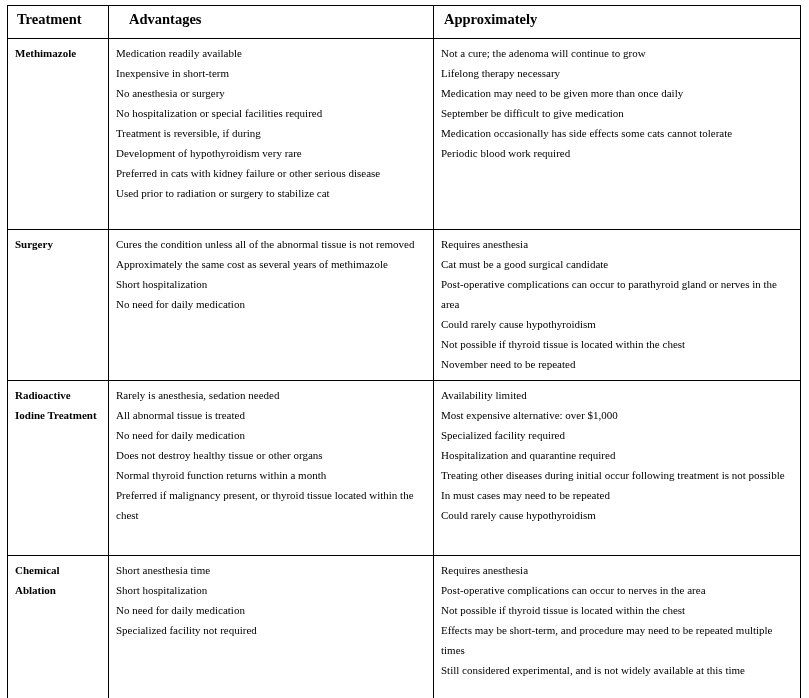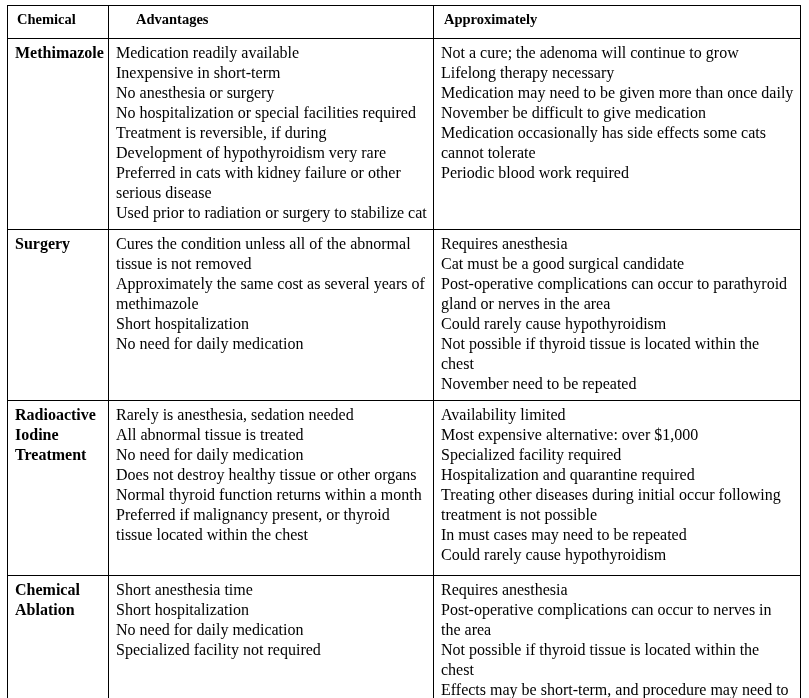--- a/index.html
+++ b/index.html
@@ -43,25 +43,25 @@
   thead th {
     text-align: left;
     font-weight: bold;
     font-size: 14.5px;
     line-height: 19px;
     height: 22px;
     padding-top: 5px;
     padding-bottom: 4px;
   }
   thead th.header-treatment { padding-left: 9px; }
-  thead th.header-advantages { padding-left: 27px; }
+  thead th.header-advantages { padding-left: 20px; }
   thead th.header-disadvantages { padding-left: 10px; }
 
   tbody td {
-    font-size: 16px;
+    font-size: 11px;
     line-height: 20px;
   }
   td.cell-treatment {
     font-weight: bold;
     padding-left: 9px;
     padding-top: 6px;
   }
   td.cell-advantages {
     padding-left: 11px;
     padding-top: 6px;
@@ -85,21 +85,21 @@
 
 <div class="page">
   <table class="treatment-table">
     <colgroup>
       <col class="col-treatment">
       <col class="col-advantages">
       <col class="col-disadv">
     </colgroup>
     <thead>
       <tr>
-        <th class="header-treatment">Chemical</th>
+        <th class="header-treatment">Treatment</th>
         <th class="header-advantages">Advantages</th>
         <th class="header-disadvantages">Approximately</th>
       </tr>
     </thead>
     <tbody>
 
       <tr class="row-methimazole">
         <td class="cell-treatment">
           <span class="line">Methimazole</span>
         </td>
@@ -110,21 +110,21 @@
           <span class="line">No hospitalization or special facilities required</span>
           <span class="line">Treatment is reversible, if during</span>
           <span class="line">Development of hypothyroidism very rare</span>
           <span class="line">Preferred in cats with kidney failure or other serious disease</span>
           <span class="line">Used prior to radiation or surgery to stabilize cat</span>
         </td>
         <td class="cell-disadvantages">
           <span class="line">Not a cure; the adenoma will continue to grow</span>
           <span class="line">Lifelong therapy necessary</span>
           <span class="line">Medication may need to be given more than once daily</span>
-          <span class="line">November be difficult to give medication</span>
+          <span class="line">September be difficult to give medication</span>
           <span class="line">Medication occasionally has side effects some cats cannot tolerate</span>
           <span class="line">Periodic blood work required</span>
         </td>
       </tr>
 
       <tr class="row-surgery">
         <td class="cell-treatment">
           <span class="line">Surgery</span>
         </td>
         <td class="cell-advantages">

